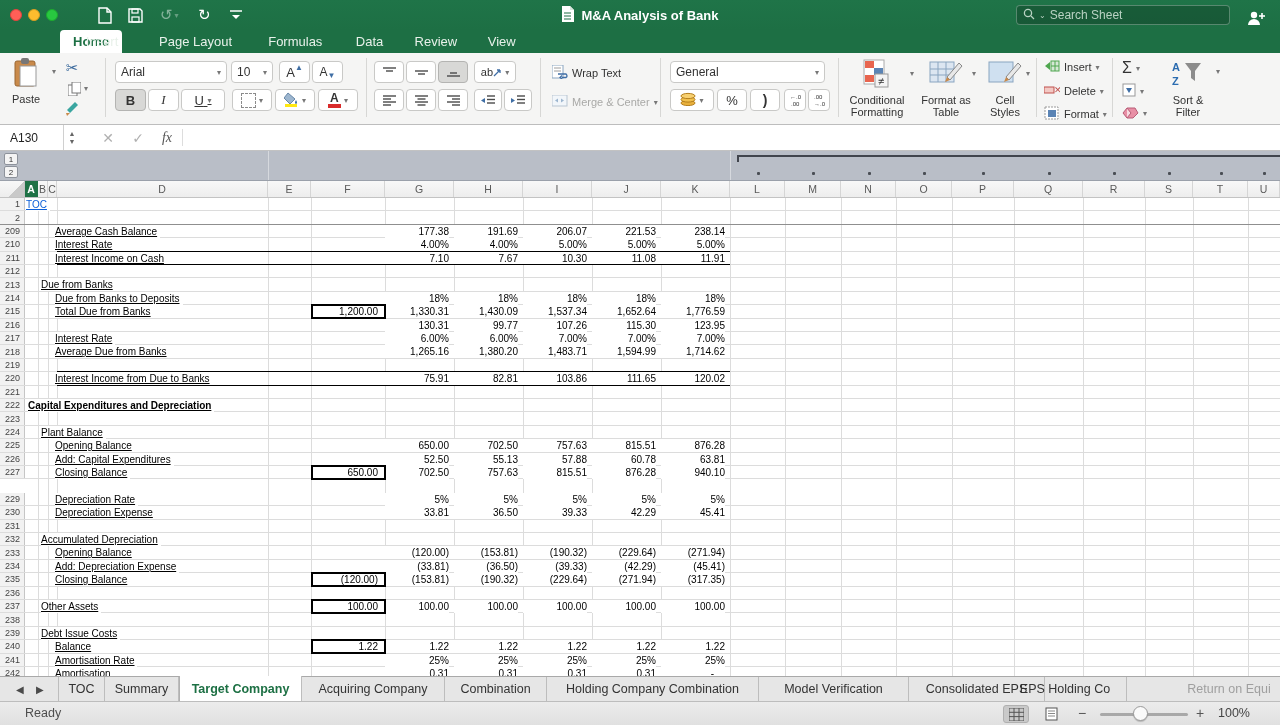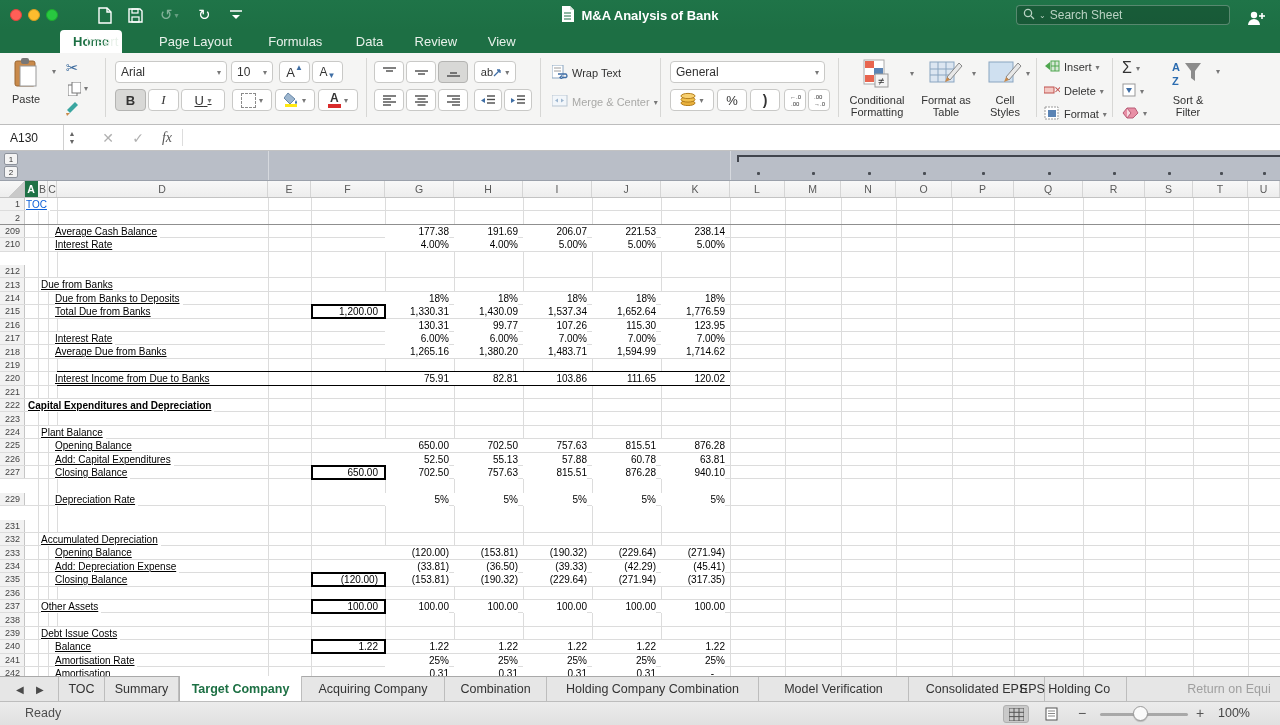--- a/index.html
+++ b/index.html
@@ -596,20 +596,30 @@
       </div>
       <div class="grow" style="top: 40.2px;">
         <div class="rnum">210</div>
         <div class="clabel" style="left: 55px;">Interest Rate</div>
         <div class="cval" style="left: 385px; width: 64px;">4.00%</div>
         <div class="cval" style="left: 454px; width: 64px;">4.00%</div>
         <div class="cval" style="left: 523px; width: 64px;">5.00%</div>
         <div class="cval" style="left: 592px; width: 64px;">5.00%</div>
         <div class="cval" style="left: 661px; width: 64px;">5.00%</div>
       </div>
+      <div class="grow" style="top: 53.6px;">
+        <div class="rnum">211</div>
+        <div class="rule"></div>
+        <div class="clabel" style="left: 55px;">Interest Income on Cash</div>
+        <div class="cval" style="left: 385px; width: 64px;">7.10</div>
+        <div class="cval" style="left: 454px; width: 64px;">7.67</div>
+        <div class="cval" style="left: 523px; width: 64px;">10.30</div>
+        <div class="cval" style="left: 592px; width: 64px;">11.08</div>
+        <div class="cval" style="left: 661px; width: 64px;">11.91</div>
+      </div>
       <div class="grow" style="top: 67px;">
         <div class="rnum">212</div>
       </div>
       <div class="grow" style="top: 80.4px;">
         <div class="rnum">213</div>
         <div class="clabel" style="left: 41px;">Due from Banks</div>
       </div>
       <div class="grow" style="top: 93.8px;">
         <div class="rnum">214</div>
         <div class="clabel" style="left: 55px;">Due from Banks to Deposits</div>
@@ -713,20 +723,29 @@
         <div class="cval" style="left: 661px; width: 64px;">940.10</div>
       </div>
       <div class="grow" style="top: 294.8px;">
         <div class="rnum">229</div>
         <div class="clabel" style="left: 55px;">Depreciation Rate</div>
         <div class="cval" style="left: 385px; width: 64px;">5%</div>
         <div class="cval" style="left: 454px; width: 64px;">5%</div>
         <div class="cval" style="left: 523px; width: 64px;">5%</div>
         <div class="cval" style="left: 592px; width: 64px;">5%</div>
         <div class="cval" style="left: 661px; width: 64px;">5%</div>
+      </div>
+      <div class="grow" style="top: 308.2px;">
+        <div class="rnum">230</div>
+        <div class="clabel" style="left: 55px;">Depreciation Expense</div>
+        <div class="cval" style="left: 385px; width: 64px;">33.81</div>
+        <div class="cval" style="left: 454px; width: 64px;">36.50</div>
+        <div class="cval" style="left: 523px; width: 64px;">39.33</div>
+        <div class="cval" style="left: 592px; width: 64px;">42.29</div>
+        <div class="cval" style="left: 661px; width: 64px;">45.41</div>
       </div>
       <div class="grow" style="top: 321.6px;">
         <div class="rnum">231</div>
       </div>
       <div class="grow" style="top: 335px;">
         <div class="rnum">232</div>
         <div class="clabel" style="left: 41px;">Accumulated Depreciation</div>
       </div>
       <div class="grow" style="top: 348.4px;">
         <div class="rnum">233</div>

